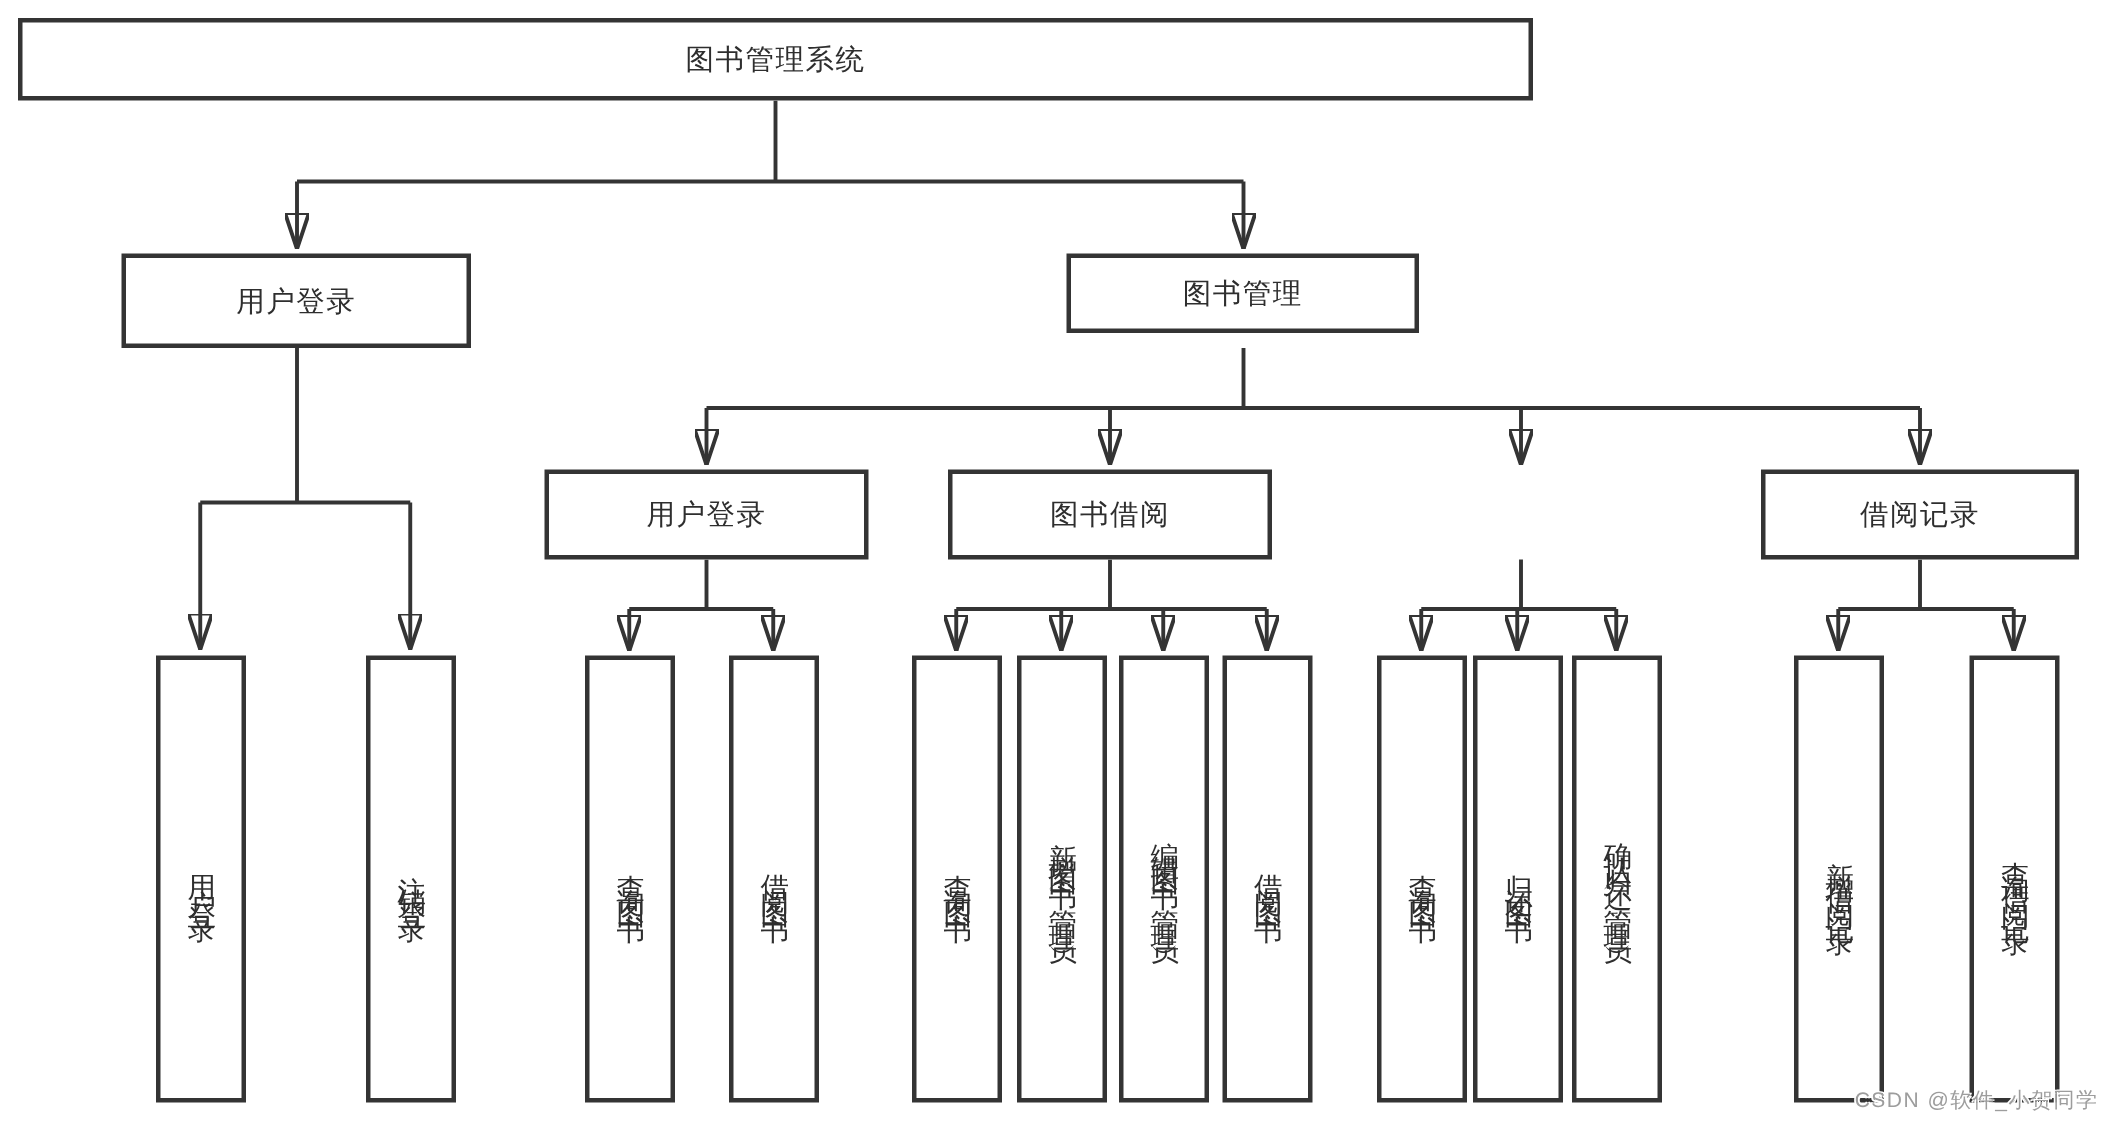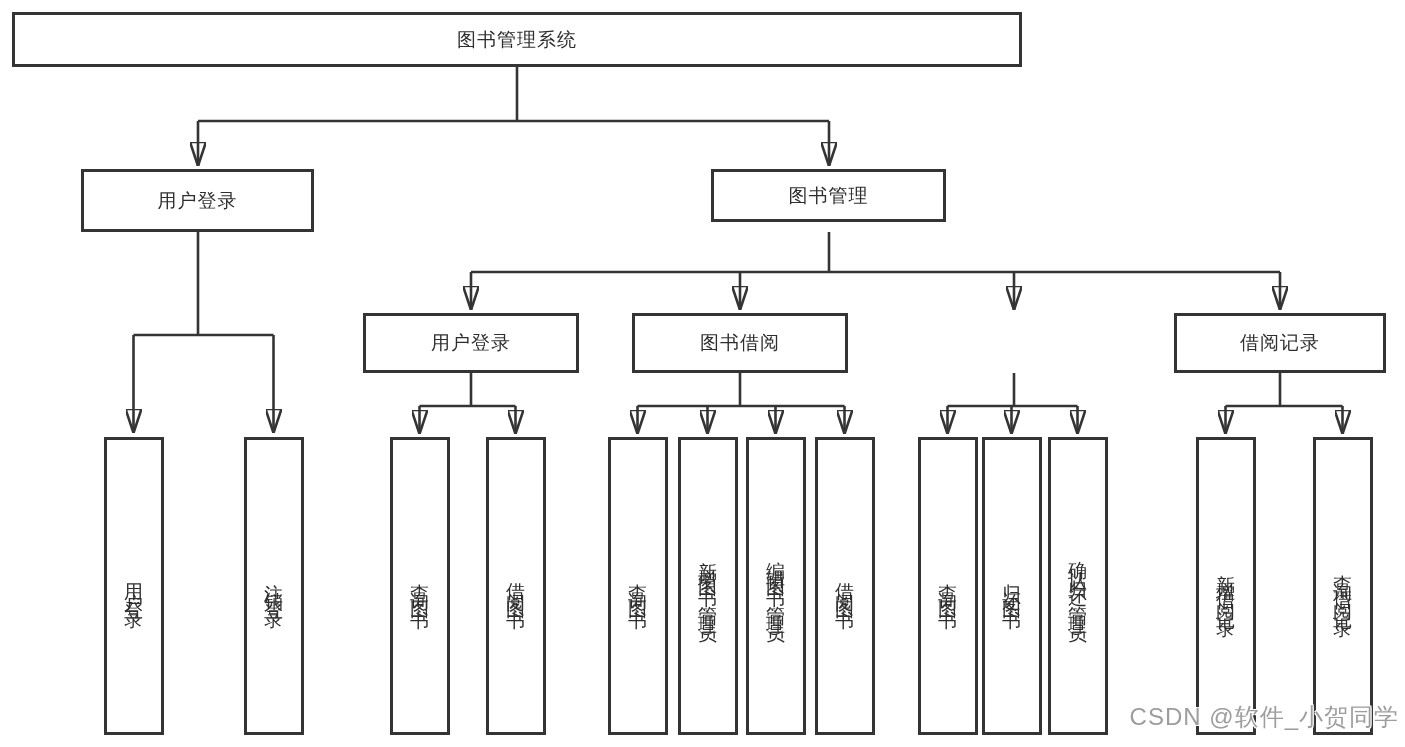--- a/index.html
+++ b/index.html
@@ -6,21 +6,21 @@
   body{font-family:"Liberation Sans", sans-serif;}
   .canvas{position:relative;width:1405px;height:747px;background:#ffffff;overflow:hidden;}
   .wires{position:absolute;left:0;top:0;width:1405px;height:747px;z-index:1;}
   .wires path{stroke:#343434;stroke-width:2.6;fill:none;}
   .node{position:absolute;box-sizing:border-box;background:#ffffff;border:3px solid #343434;
         display:flex;align-items:center;justify-content:center;z-index:2;
         color:#2e2e2e;font-size:19px;letter-spacing:1px;}
   .leaf{top:437px;width:60px;height:298px;}
   .vtext{writing-mode:vertical-rl;text-orientation:mixed;letter-spacing:9px;
          line-height:1;font-size:19px;color:#2e2e2e;}
-  .watermark{position:absolute;right:6px;bottom:14px;z-index:5;font-size:24px;
+  .watermark{position:absolute;right:6px;bottom:4px;z-index:5;font-size:14px;
              color:#9d9d9d;letter-spacing:1px;white-space:nowrap;
              text-shadow:1px 1px 0 #ffffff,-1px -1px 0 #ffffff,1px -1px 0 #ffffff,-1px 1px 0 #ffffff;}
 </style>
 </head>
 <body>
 
 <div class="canvas">
 
   <svg class="wires" viewBox="0 0 1405 747" xmlns="http://www.w3.org/2000/svg">
     <defs>

